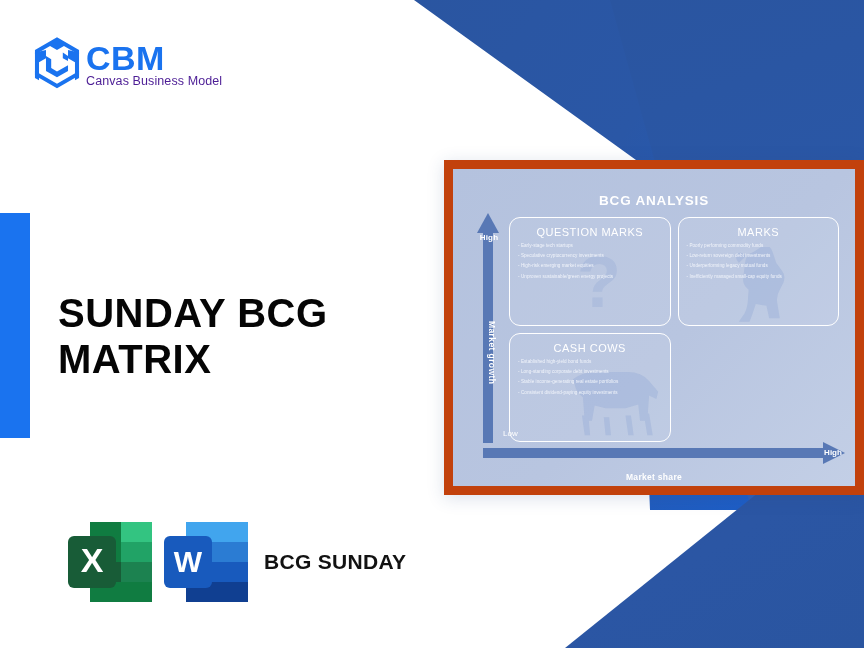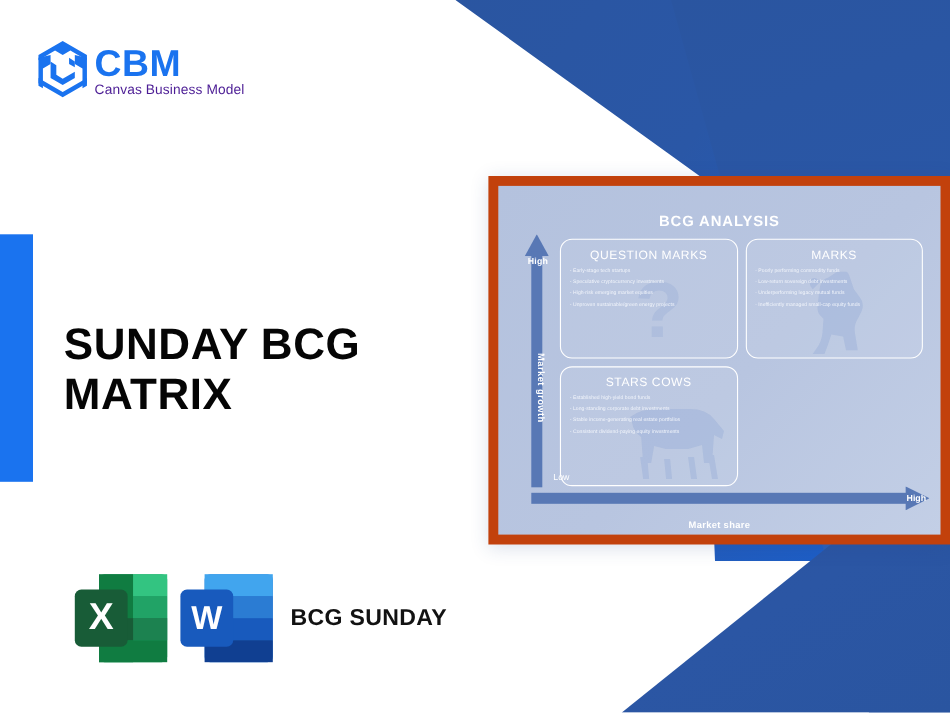--- a/index.html
+++ b/index.html
@@ -215,21 +215,21 @@
         </div>
 
         <div class="quad">
           <svg class="wm" id="wm-c" viewBox="0 0 120 86">
             <g fill="#5f82c6">
               <path d="M18 20 q10 -8 26 -8 h34 q16 0 24 10 l10 12 -2 8 -8 -4 -2 28 -8 0 -2 -18 -14 4 h-22 l-12 -3 -3 17 -8 0 -2 -26 q-8 -6 -9 -14 z"></path>
               <path d="M98 30 q8 -4 12 2 -2 6 -10 6 z"></path>
               <path d="M28 60 l3 22 h6 l-2 -22 z M52 62 l2 20 h6 l-2 -20 z M76 60 l3 22 h6 l-3 -22 z M96 58 l4 24 h6 l-4 -24 z"></path>
             </g>
           </svg>
-          <div class="quad-title">STARS COWS</div>
+          <div class="quad-title">CASH COWS</div>
           <ul class="quad-list">
             <li>- Established high-yield bond funds</li>
             <li>- Long-standing corporate debt investments</li>
             <li>- Stable income-generating real estate portfolios</li>
             <li>- Consistent dividend-paying equity investments</li>
           </ul>
         </div>
 
       </div>
     </div>

